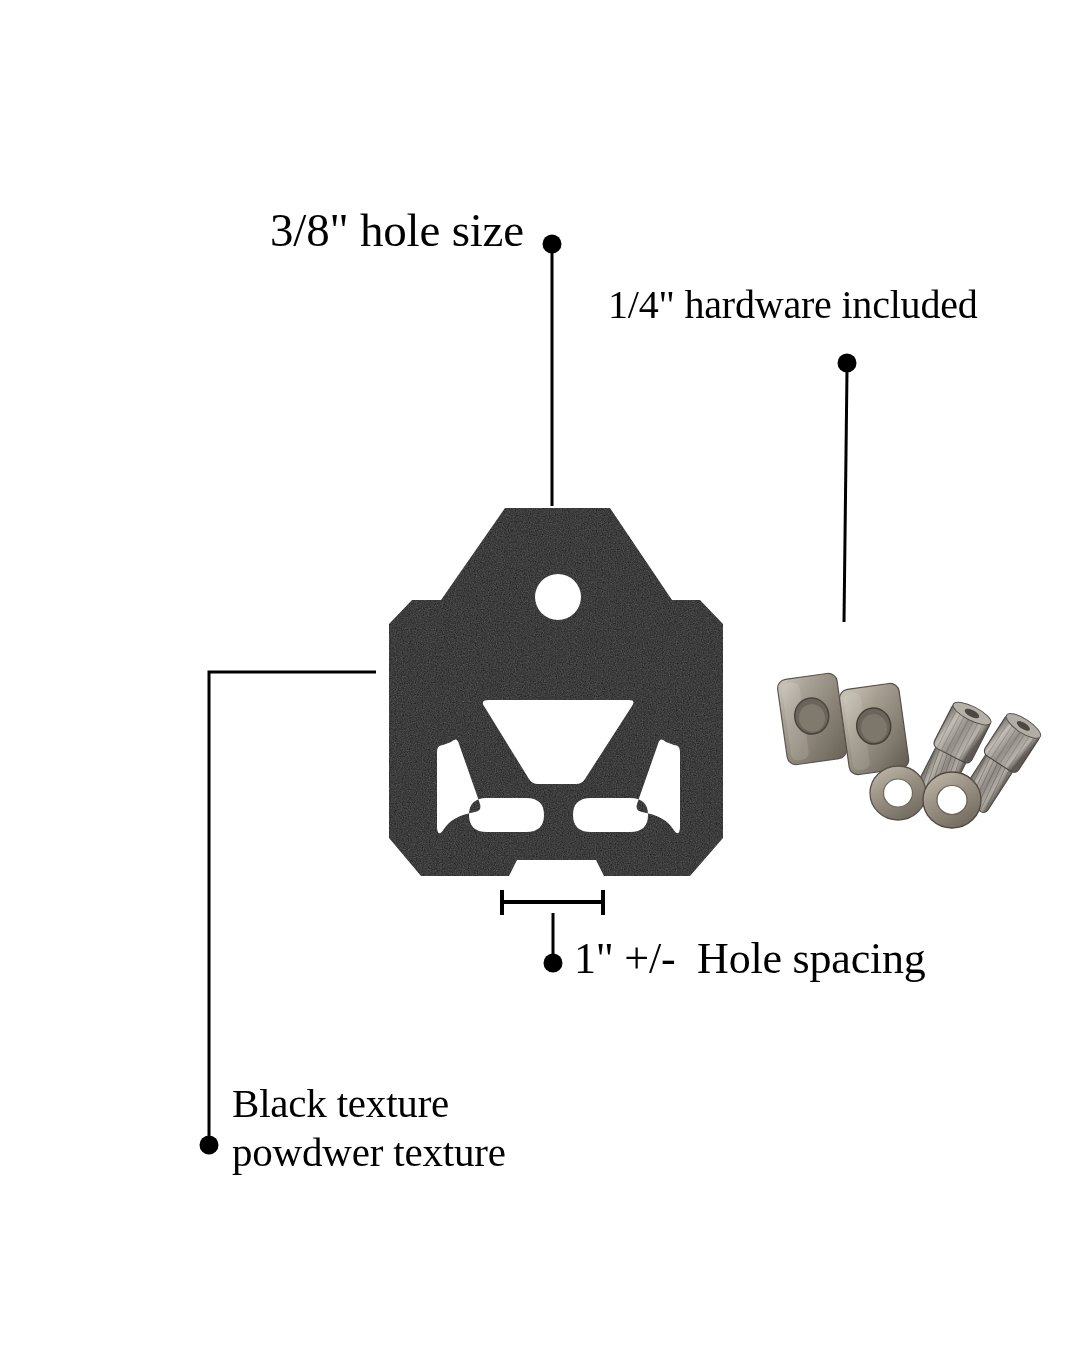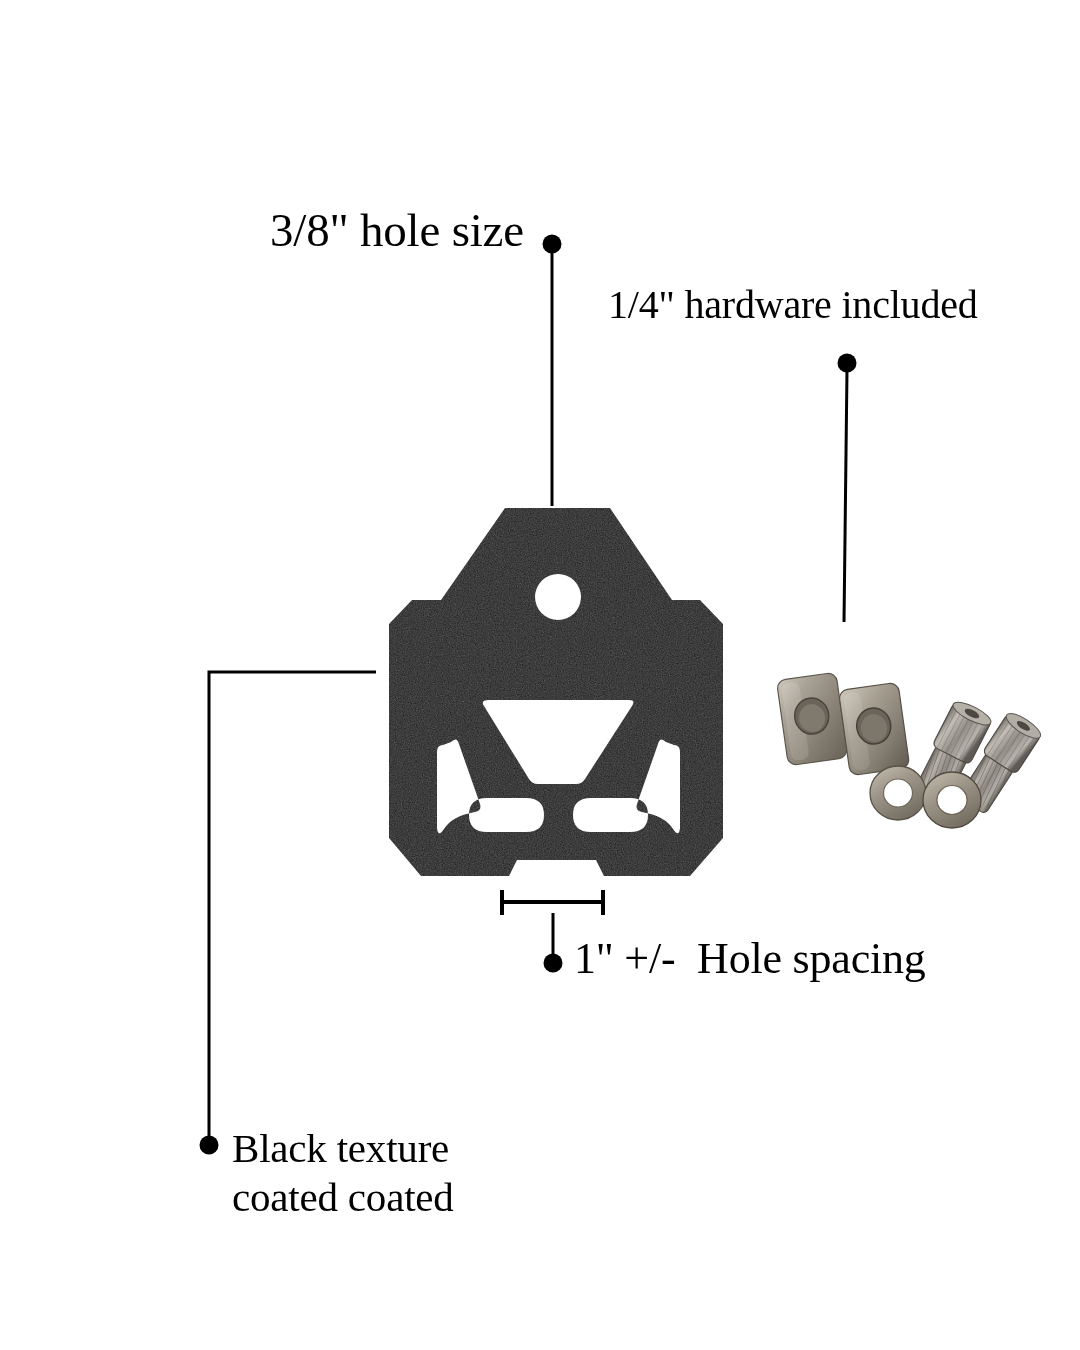--- a/index.html
+++ b/index.html
@@ -43,21 +43,21 @@
     top: 284px;
     font-size: 40px;
   }
   #label-hole-spacing {
     left: 574px;
     top: 936px;
     font-size: 44px;
   }
   #label-coating {
     left: 232px;
-    top: 1124px;
+    top: 1079px;
     font-size: 41px;
     line-height: 1.2;
   }
   .anno-label-line2 { display: block; }
 </style>
 </head>
 <body>
 
 <div id="stage">
 
@@ -264,15 +264,15 @@
     </g>
 
   </svg>
 
   <div class="anno-label" id="label-hole-size">3/8" hole size</div>
 
   <div class="anno-label" id="label-hardware">1/4" hardware included</div>
 
   <div class="anno-label" id="label-hole-spacing">1" +/-  Hole spacing</div>
 
-  <div class="anno-label" id="label-coating"><span class="anno-label-line1">Black texture</span><span class="anno-label-line2">coated coated</span></div>
+  <div class="anno-label" id="label-coating"><span class="anno-label-line1">Black texture</span><span class="anno-label-line2">powdwer texture</span></div>
 
 </div>
 
 </body></html>

